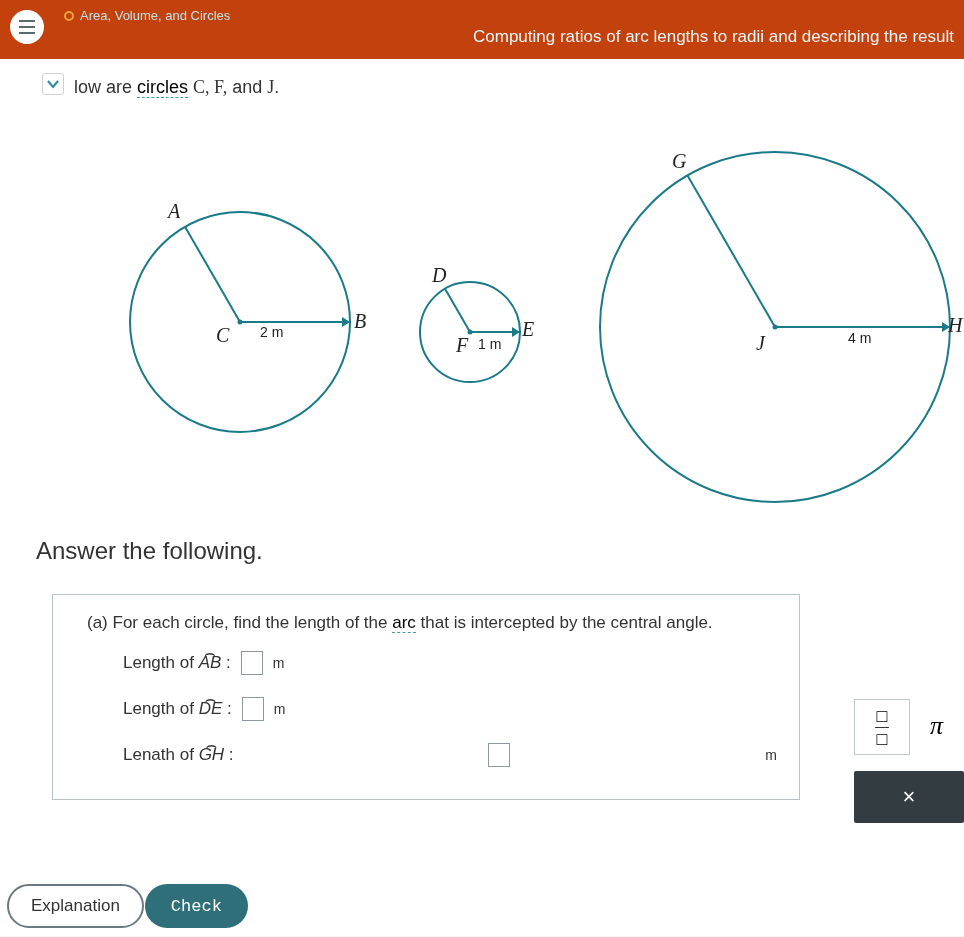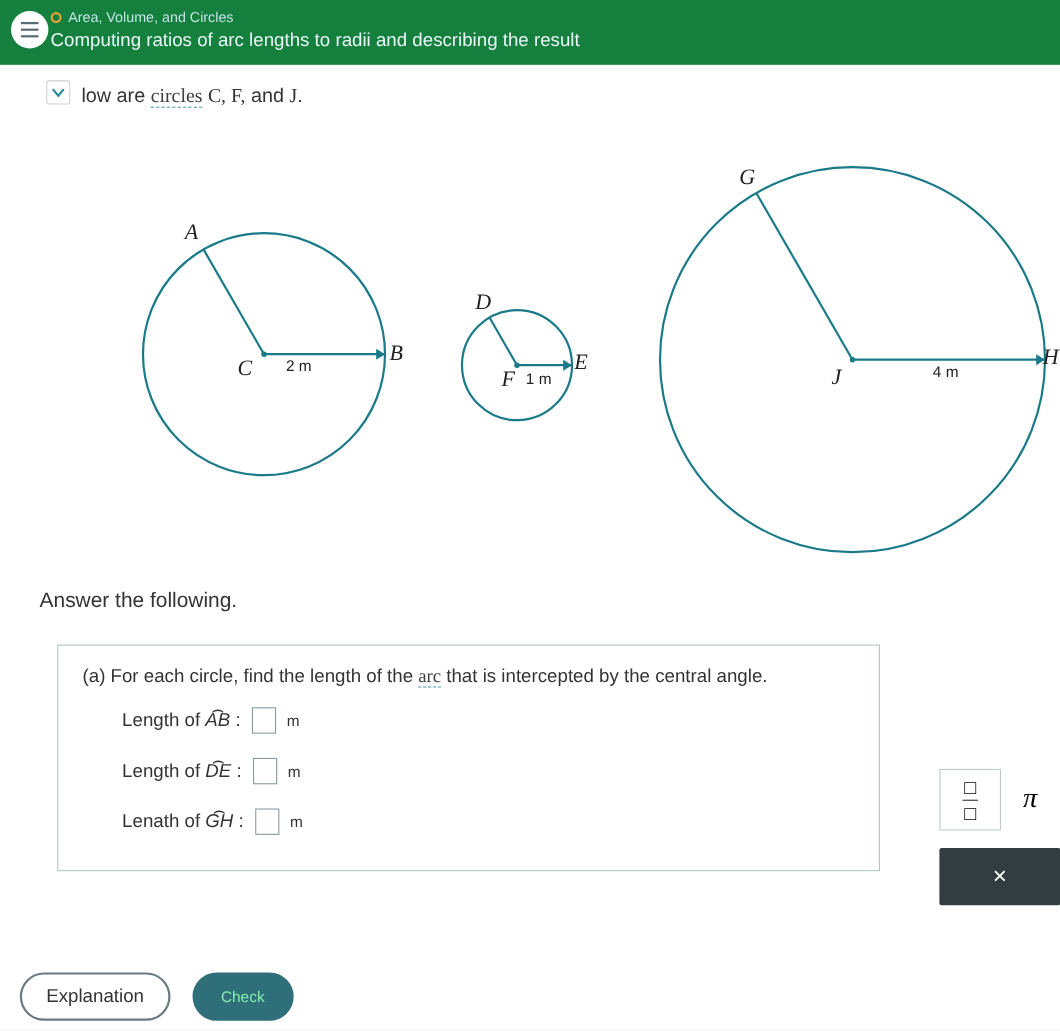--- a/index.html
+++ b/index.html
@@ -5,26 +5,26 @@
   * { box-sizing: border-box; margin: 0; padding: 0; }
   body {
     font-family: Arial, Helvetica, sans-serif;
     width: 964px;
     height: 937px;
     background: #f5f5f5;
     overflow: hidden;
     position: relative;
   }
   .header {
-    background: #15803d;
+    background: #c2410c;
     color: #fff;
     padding: 8px 10px 12px 10px;
     display: flex;
     align-items: flex-start;
-    gap: 2px;
+    gap: 20px;
   }
   .hamburger {
     width: 34px;
     height: 34px;
     border-radius: 50%;
     background: #fff;
     display: flex;
     flex-direction: column;
     justify-content: center;
     align-items: center;
@@ -43,20 +43,21 @@
   }
   .breadcrumb-dot {
     width: 10px; height: 10px; border-radius: 50%;
     border: 2px solid #e9a13b;
     display: inline-block;
   }
   .lesson-title {
     font-size: 17px;
     color: #eaf6f7;
     margin-top: 4px;
+    text-align: right;
   }
   .content {
     background: #fff;
     position: relative;
     padding: 14px 0 0 0;
     height: calc(100% - 60px);
   }
   .expand-chevron {
     position: absolute;
     left: 42px;
@@ -75,22 +76,21 @@
   .problem-text {
     margin-left: 74px;
     margin-right: 20px;
     font-size: 18px;
     color: #333;
     line-height: 1.6;
   }
   .problem-text .less-indent { margin-left: -24px; }
   .term-link {
     border-bottom: 1px dashed #4a9aa6;
-    color: #404040;
-    font-family: Liberation Serif, serif;
+    color: #000000;
   }
   .serif-it { font-family: 'Times New Roman', serif; }
   .serif { font-family: 'Times New Roman', serif; }
   .diagram-area {
     position: relative;
     height: 390px;
     width: 100%;
     margin-top: 20px;
   }
   .diagram-area svg {
@@ -105,30 +105,30 @@
     color: #222;
   }
   .mlabel {
     position: absolute;
     font-family: Arial, sans-serif;
     font-size: 14px;
     color: #222;
   }
   .answer-intro {
     margin: 20px 0 12px 36px;
-    font-size: 19px;
+    font-size: 24px;
     color: #333;
     line-height: 1.6;
   }
   .answer-intro .pi { font-family: 'Times New Roman', serif; }
   .question-box {
     margin: 24px 0 0 52px;
     width: 748px;
     border: 1px solid #b8c5c8;
-    padding: 18px 22px 30px 22px;
+    padding: 18px 22px 30px 34px;
     background: #fff;
     font-size: 17px;
     color: #333;
   }
   .question-box .part-a { margin-bottom: 18px; }
   .answer-row {
     margin: 14px 0 22px 36px;
     display: flex;
     align-items: center;
     gap: 10px;
@@ -193,39 +193,40 @@
     color: #fff;
     display: flex;
     align-items: center;
     justify-content: center;
     font-size: 22px;
     border-radius: 2px;
   }
   .footer-buttons {
     position: absolute;
     bottom: 8px;
-    left: 18px;
-    display: flex;
-    gap: 20px;
+    left: 7px;
+    display: flex;
+    gap: 1px;
   }
   .btn-outline {
     padding: 10px 22px;
     border: 2px solid #6a7a80;
     border-radius: 24px;
     background: #fff;
     font-size: 17px;
     color: #333;
   }
   .btn-filled {
     padding: 10px 26px;
     border-radius: 24px;
     background: #2f6f7a;
-    color: #86efac;
-    font-size: 14px;
+    color: #ffffff;
+    font-size: 17px;
     border: none;
+    font-family: Liberation Mono, monospace;
   }
 </style>
 </head>
 <body>
 
 <div class="header">
   <div class="hamburger">
     <span></span>
       <span></span>
       <span></span>
@@ -304,21 +305,21 @@
       <span class="input-box"></span>
       <span class="unit">m</span>
     </div>
 
     <div class="answer-row">
       <span><span>Length of </span><span class="arc-label arc-over">DE</span><span class="arc-label"> :</span></span>
       <span class="input-box"></span>
       <span class="unit">m</span>
     </div>
 
-    <div class="answer-row" style="margin-bottom:2px;">
+    <div class="answer-row" style="margin-bottom:2px;justify-content:space-between;">
       <span><span>Lenath of </span><span class="arc-label arc-over">GH</span><span class="arc-label"> :</span></span>
       <span class="input-box"></span>
       <span class="unit">m</span>
     </div>
   </div>
 
   <div class="keypad">
     <div class="keypad-row">
       <div class="key-frac">
         <div class="frac">

